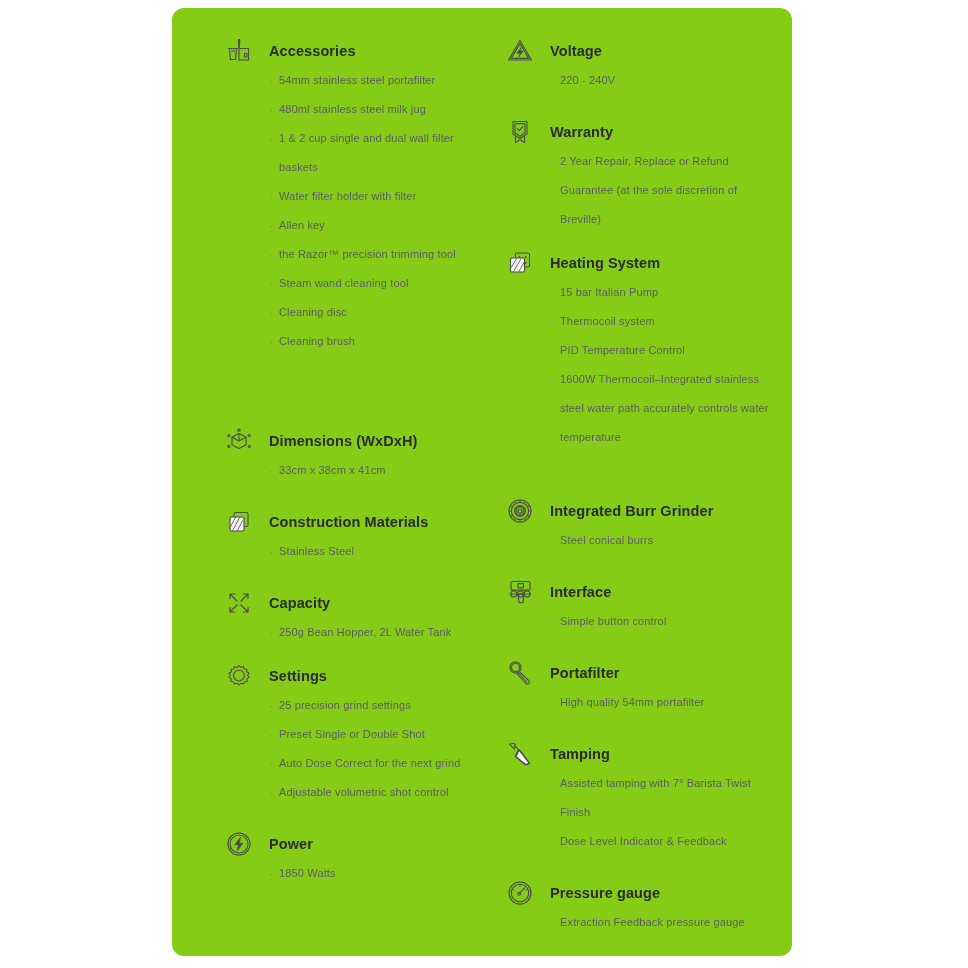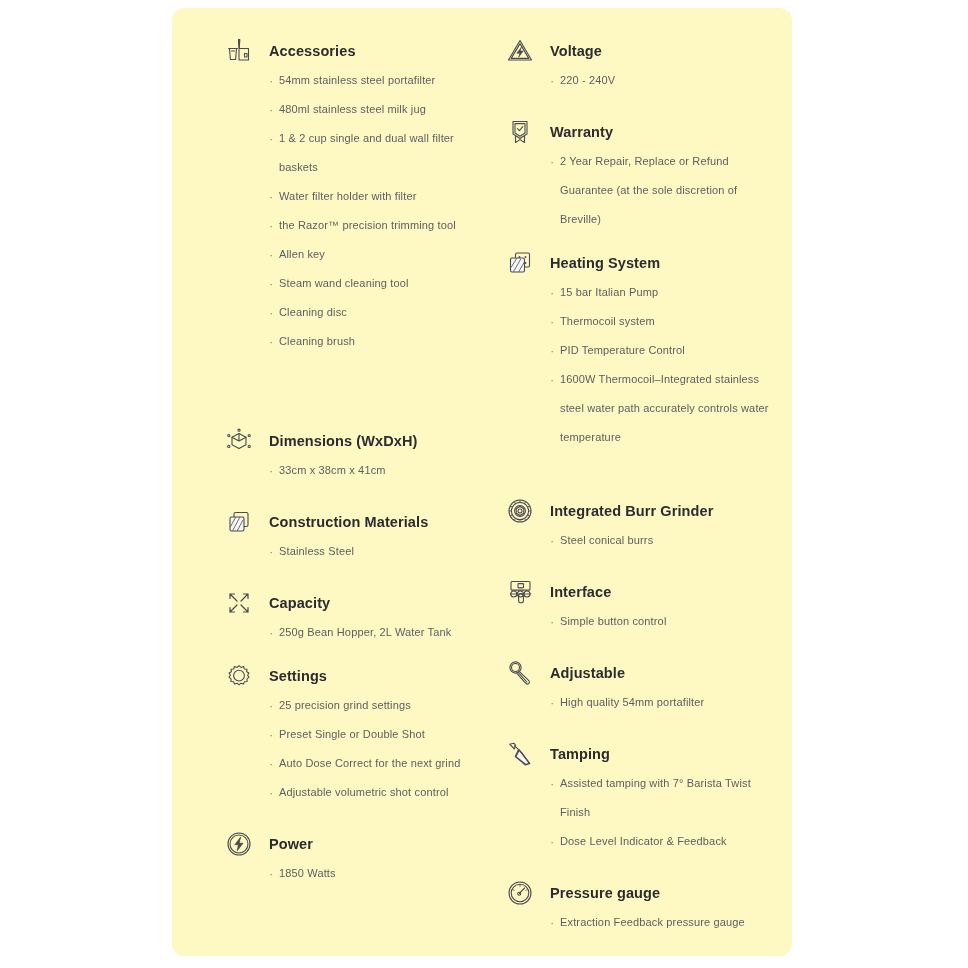--- a/index.html
+++ b/index.html
@@ -13,21 +13,21 @@
     font-family: "Liberation Sans", sans-serif;
     -webkit-font-smoothing: antialiased;
   }
 
   #spec-panel {
     position: absolute;
     left: 172px;
     top: 8px;
     width: 620px;
     height: 948px;
-    background: #fef9c3;
+    background: #84cc16;
     border-radius: 12px;
     overflow: hidden;
   }
 
   .columns {
     position: relative;
     width: 100%;
     height: 100%;
   }
 
@@ -117,22 +117,22 @@
             <path d="M20.5 17.5 L23 17.5 L23 21 L20.5 21 Z"></path>
             <path d="M7.5 15 L10.5 15"></path>
           </svg>
         </span>
         <h3 class="group-title">Accessories</h3>
         <ul class="group-items">
           <li class="group-item">54mm stainless steel portafilter</li>
           <li class="group-item">480ml stainless steel milk jug</li>
           <li class="group-item">1 &amp; 2 cup single and dual wall filter baskets</li>
           <li class="group-item">Water filter holder with filter</li>
+          <li class="group-item">Allen key</li>
           <li class="group-item">the Razor™ precision trimming tool</li>
-          <li class="group-item">Allen key</li>
           <li class="group-item">Steam wand cleaning tool</li>
           <li class="group-item">Cleaning disc</li>
           <li class="group-item">Cleaning brush</li>
         </ul>
       </div>
 
       <div class="spacer-xl"></div>
 
       <div class="spec-group">
         <span class="group-icon">
@@ -335,21 +335,21 @@
 
       <div class="spec-group">
         <span class="group-icon">
           <svg viewBox="0 0 30 30" fill="none" stroke="currentColor" stroke-width="1.1" stroke-linecap="round" stroke-linejoin="round">
             <circle cx="10.5" cy="9.5" r="5.6"></circle>
             <circle cx="10.5" cy="9.5" r="4"></circle>
             <path d="M14.2 13.4 L23.6 22.4 C24.6 23.4 24.6 24.8 23.7 25.6 C22.8 26.4 21.5 26.2 20.6 25.2 L12 15.6"></path>
             <path d="M13.2 14.4 L21.8 24"></path>
           </svg>
         </span>
-        <h3 class="group-title">Adjustable</h3>
+        <h3 class="group-title">Portafilter</h3>
         <ul class="group-items">
           <li class="group-item">High quality 54mm portafilter</li>
         </ul>
       </div>
 
       <div class="spacer-md"></div>
 
       <div class="spec-group">
         <span class="group-icon">
           <svg viewBox="0 0 30 30" fill="none" stroke="currentColor" stroke-width="1.1" stroke-linecap="round" stroke-linejoin="round">

